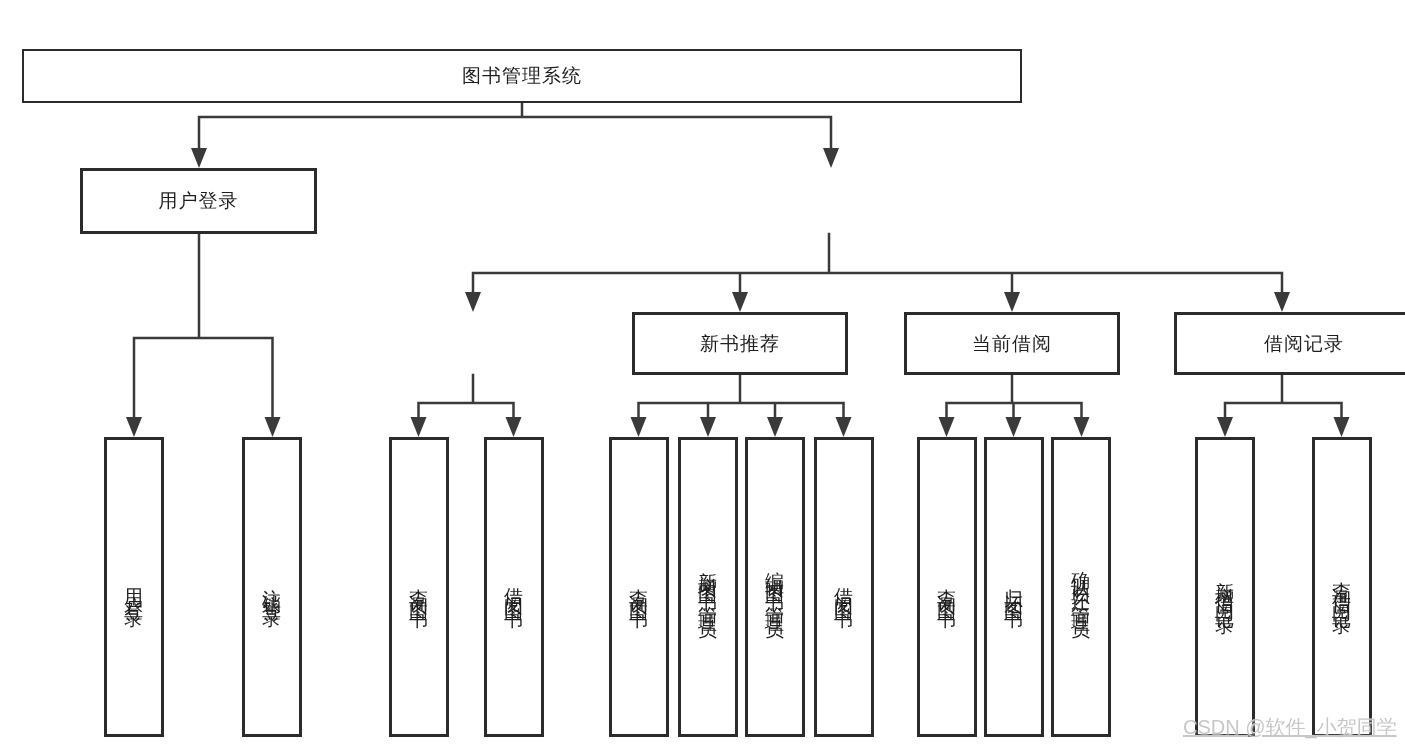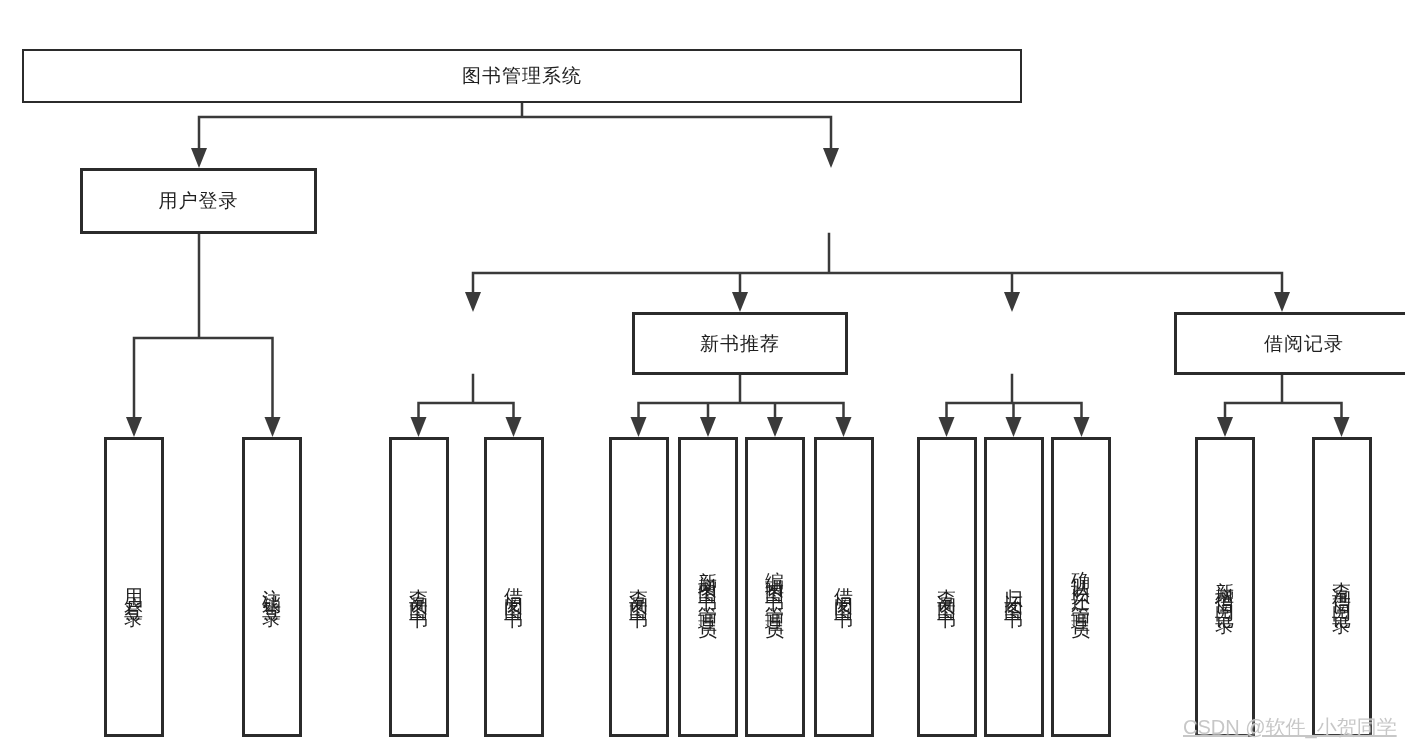--- a/index.html
+++ b/index.html
@@ -121,20 +121,23 @@
     <span class="hlabel">图书管理系统</span>
   </div>
 
   <div class="box" style="left:80px; top:168px; width:237px; height:66px;">
     <span class="hlabel">用户登录</span>
   </div>
 
   <div class="box" style="left:632px; top:312px; width:216px; height:63px;">
     <span class="hlabel">新书推荐</span>
   </div>
+  <div class="box" style="left:904px; top:312px; width:216px; height:63px;">
+    <span class="hlabel">当前借阅</span>
+  </div>
   <div class="box" style="left:1174px; top:312px; width:260px; height:63px;">
     <span class="hlabel">借阅记录</span>
   </div>
 
   <div class="box leaf" style="left:104px;">
     <span class="vlabel">用户登录</span>
   </div>
   <div class="box leaf" style="left:242px;">
     <span class="vlabel">注销登录</span>
   </div>

